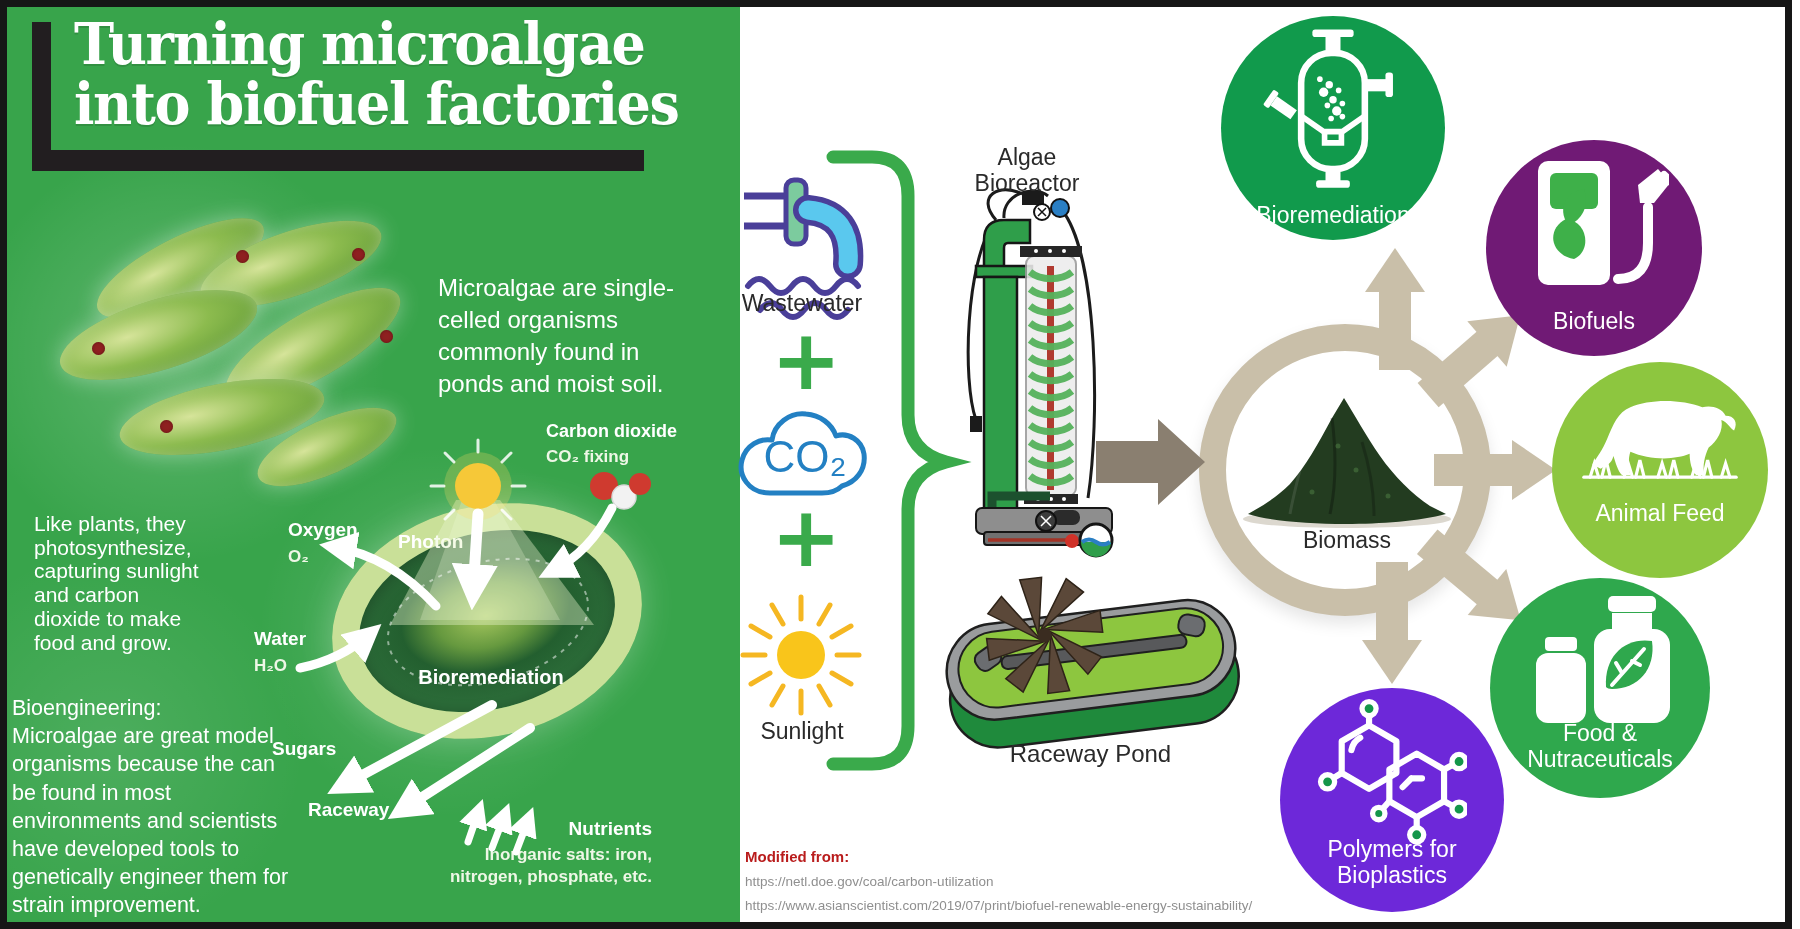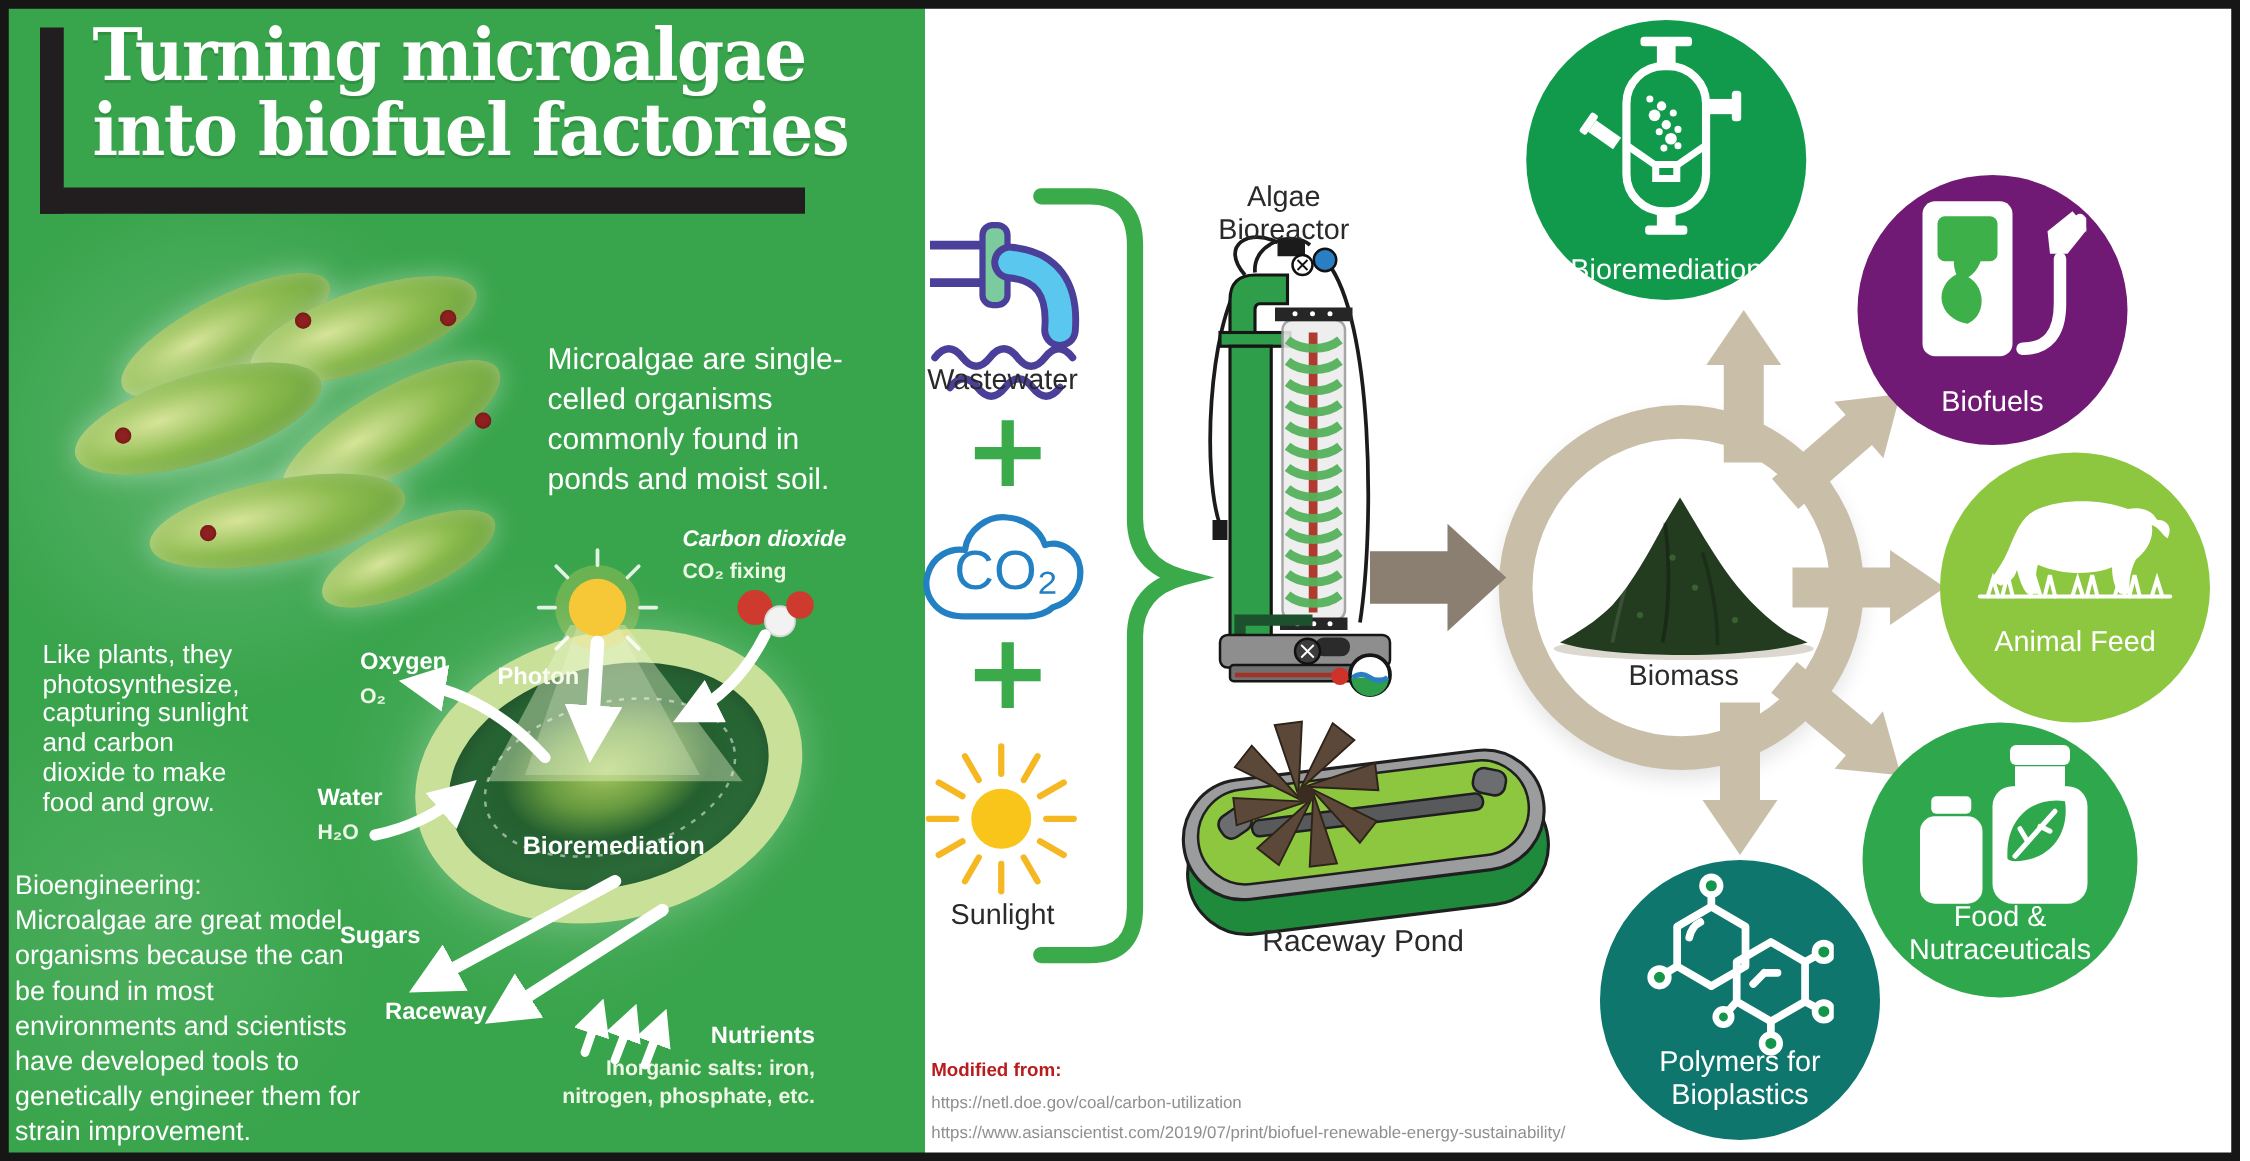--- a/index.html
+++ b/index.html
@@ -94,21 +94,21 @@
 environments and scientists
 have developed tools to
 genetically engineer them for
 strain improvement.</div>
 
     <div class="oval"></div>
 
     <div class="dlbl" style="left:288px;top:519px;">Oxygen</div>
     <div class="dfor" style="left:288px;top:547px;">O₂</div>
     <div class="dlbl" style="left:398px;top:531px;">Photon</div>
-    <div class="dlbl" style="left:546px;top:421px;font-size:18px;font-style:italic;">Carbon dioxide</div>
+    <div class="dlbl" style="left:546px;top:421px;font-size:18px;">Carbon dioxide</div>
     <div class="dfor" style="left:546px;top:447px;">CO₂ fixing</div>
     <div class="dlbl" style="left:254px;top:628px;">Water</div>
     <div class="dfor" style="left:254px;top:656px;">H₂O</div>
     <div class="dlbl" style="left:396px;top:666px;width:190px;text-align:center;font-size:20px;">Bioremediation</div>
     <div class="dlbl" style="left:272px;top:738px;">Sugars</div>
     <div class="dlbl" style="left:308px;top:799px;">Raceway</div>
     <div class="dlbl" style="left:430px;top:818px;width:222px;text-align:right;">Nutrients</div>
     <div class="dfor pre" style="left:380px;top:844px;width:272px;text-align:right;line-height:22px;">Inorganic salts: iron,
 nitrogen, phosphate, etc.</div>
   </div>
@@ -384,21 +384,21 @@
       <g stroke="#fff" stroke-width="4" stroke-linecap="round">
         <line x1="12" y1="22" x2="44" y2="-14"></line>
           <line x1="22" y1="10" x2="16" y2="0"></line>
           <line x1="32" y1="-2" x2="40" y2="2"></line>
       </g>
     </svg>
     <div class="clabel pre" style="bottom:26px;">Food &amp;
 Nutraceuticals</div>
   </div>
 
-  <div class="circle" style="left:1280px;top:688px;width:224px;height:224px;background:#0f766e;">
+  <div class="circle" style="left:1280px;top:688px;width:224px;height:224px;background:#6d28d9;">
     <svg viewBox="-85 -85 170 170" style="left:37px;top:10px;width:150px;height:150px;">
       <g stroke="#fff" stroke-width="7" fill="none" stroke-linejoin="round" stroke-linecap="round">
         <polygon points="-26,-54 5,-36 5,0 -26,18 -57,0 -57,-36"></polygon>
         <polygon points="28,-22 59,-4 59,32 28,50 -3,32 -3,-4"></polygon>
         <line x1="-26" y1="-54" x2="-26" y2="-66"></line>
         <line x1="-57" y1="0" x2="-67" y2="6"></line>
         <line x1="59" y1="-4" x2="70" y2="-10"></line>
         <line x1="59" y1="32" x2="70" y2="38"></line>
         <line x1="28" y1="50" x2="28" y2="62"></line>
         <line x1="-3" y1="32" x2="-10" y2="40"></line>

